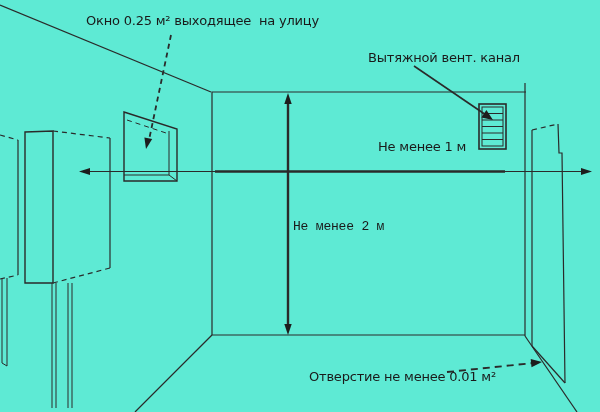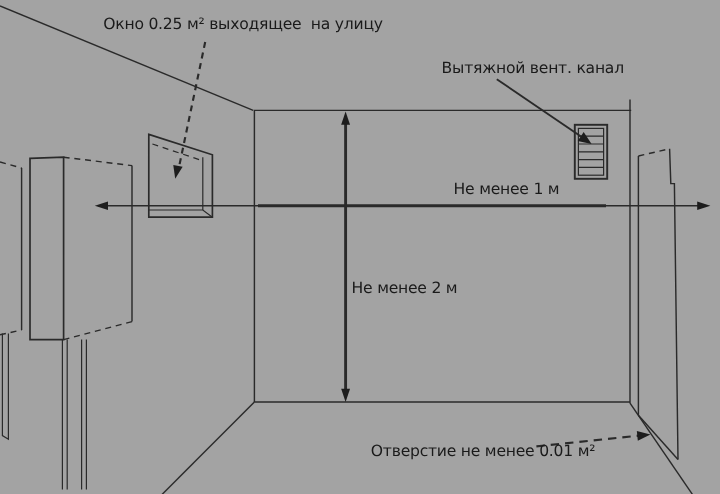--- a/index.html
+++ b/index.html
@@ -1,19 +1,19 @@
 <!DOCTYPE html>
 <html><head>
 <meta charset="utf-8">
 <style>
   html,body{margin:0;padding:0;background:#fff;}
   #stage{
     position:relative;
     width:600px;height:412px;
-    background:#a3a3a3;
+    background:#5eead4;
     overflow:hidden;
     font-family:"DejaVu Sans", sans-serif;
   }
   #stage svg{position:absolute;left:0;top:0;}
   .lbl{
     position:absolute;
     font-size:13px;
     line-height:1.05;
     color:#1a1a1a;
     white-space:pre;
@@ -100,16 +100,16 @@
     </g>
 
     <g>
       <line class="stroke dashlong" style="stroke-width:1.8" x1="447" y1="372" x2="533" y2="363"></line>
       <polygon class="head" points="542,362 531.5,367.3 530.7,359.1"></polygon>
     </g>
   </svg>
 
   <div class="lbl" style="left:86px;top:14px;">Окно 0.25 м² выходящее  на улицу</div>
   <div class="lbl" style="left:368px;top:51px;">Вытяжной вент. канал</div>
-  <div class="lbl" style="left:378px;top:152px;">Не менее 1 м</div>
-  <div class="lbl" style="left:293px;top:234px;">Не менее 2 м</div>
+  <div class="lbl" style="left:378px;top:140px;">Не менее 1 м</div>
+  <div class="lbl" style="left:293px;top:220px;font-family:Liberation Mono, monospace;">Не менее 2 м</div>
   <div class="lbl" style="left:309px;top:370px;">Отверстие не менее 0.01 м²</div>
 </div>
 
 </body></html>

